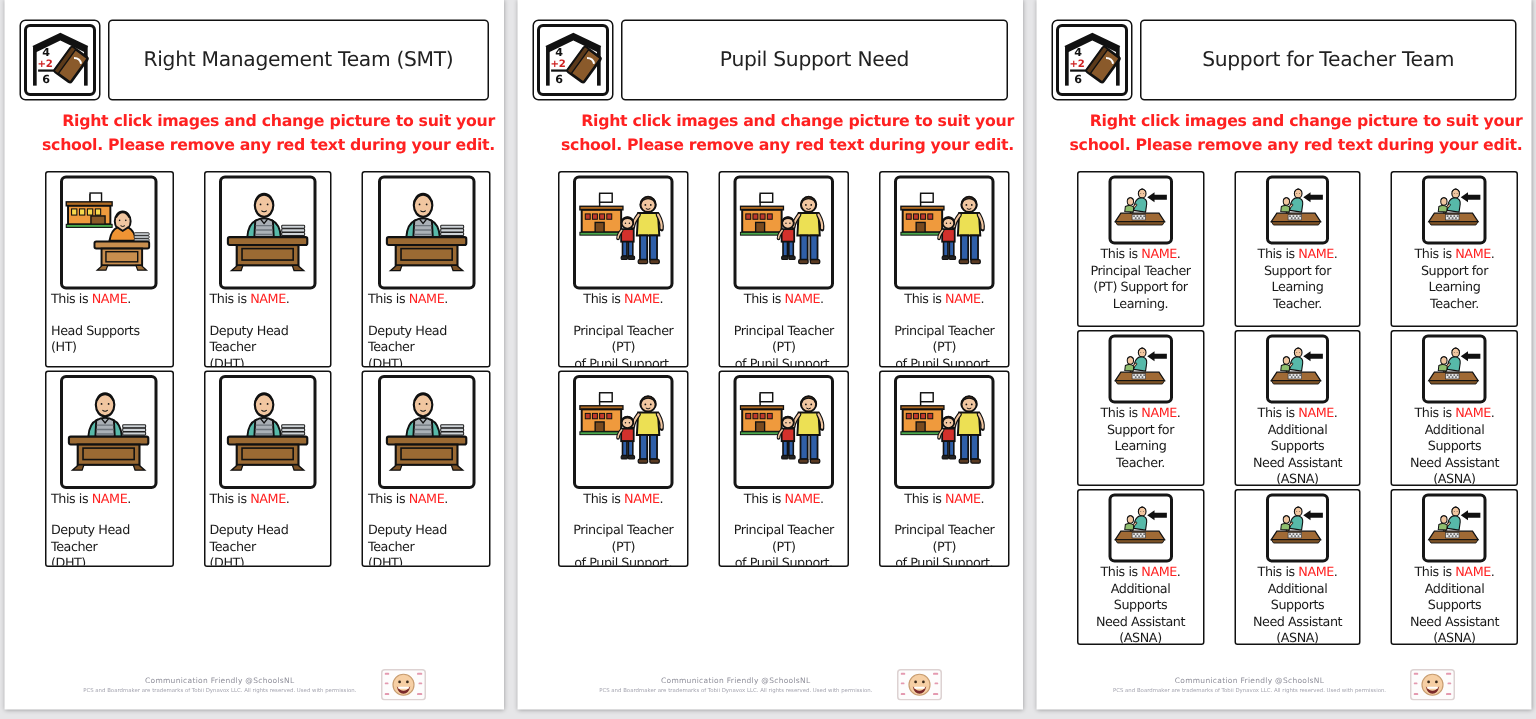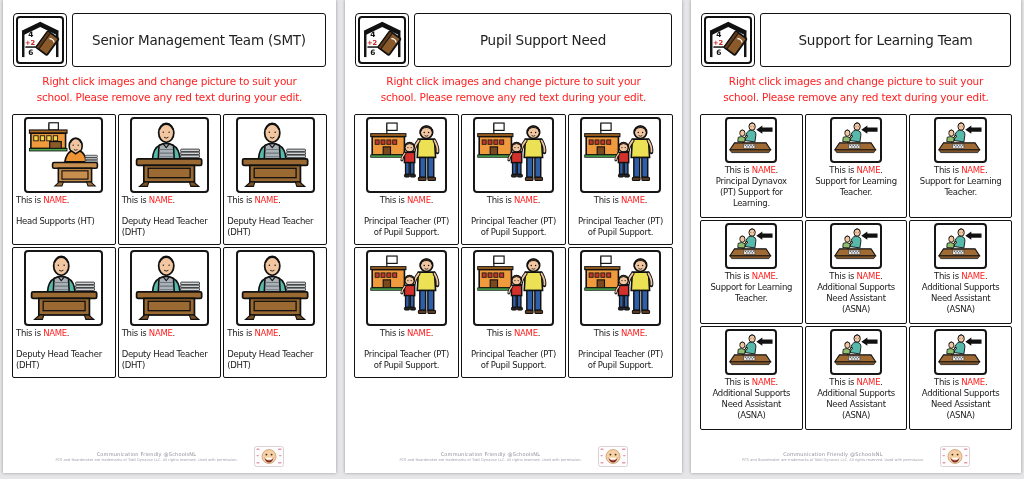--- a/index.html
+++ b/index.html
@@ -28,29 +28,29 @@
   }
   .icon-inner svg{width:92%;height:92%;}
   .title-box{
     flex:1;box-sizing:border-box;border:1.6px solid #111;border-radius:3px;
     display:flex;align-items:center;justify-content:center;
     font-size:13.5px;color:#222;letter-spacing:-.2px;
   }
 
   
   .red-note{
-    margin:7px 6px 0 6px;text-align:center;font-weight:normal;
+    margin:7px 6px 0 6px;text-align:right;font-weight:bold;
     font-size:10.5px;line-height:1.5;letter-spacing:-.2px;white-space:pre-line;
   }
 
   
   .grid{display:grid;grid-template-columns:repeat(3,1fr);gap:2px;margin:8px 9px 0 9px;}
   .cell{
     box-sizing:border-box;border:1.2px solid #111;border-radius:2px;
-    background:#fff;overflow:hidden;
+    background:#fff;overflow:hidden;margin-left:18px;
   }
   .p12 .cell{height:131px;}
   .p3  .cell{height:104px;}
   .imgbox{
     box-sizing:border-box;border:2px solid #161616;border-radius:4px;
     margin:2px auto 0 auto;background:#fff;display:flex;align-items:center;justify-content:center;
   }
   .p12 .imgbox{width:78%;height:76px;}
   .p3  .imgbox{width:52%;height:46px;}
   .imgbox svg{width:96%;height:96%;}
@@ -89,21 +89,21 @@
   <rect x="8" y="37" width="16" height="2.2" fill="#111"></rect>
   <text x="16" y="50" font-size="11" font-weight="bold" text-anchor="middle" fill="#111" font-family="DejaVu Sans,sans-serif">6</text>
   <g transform="rotate(36 40 33)">
     <rect x="30" y="17" width="20" height="30" rx="2" fill="#8a5a2b" stroke="#111" stroke-width="2.6"></rect>
     <rect x="30" y="17" width="5" height="30" rx="1" fill="#5c3a1a" stroke="#111" stroke-width="1.4"></rect>
     <path d="M38.5 25 q5 -3.5 9 .5" stroke="#fff" stroke-width="2" fill="none"></path>
   </g>
 </svg>
         </div>
     </div>
-    <div class="title-box">Senior Management Team (SMT)</div>
+    <div class="title-box">Right Management Team (SMT)</div>
   </div>
   <div class="red-note">Right click images and change picture to suit your
 school. Please remove any red text during your edit.</div>
   <div class="grid p12">
       <div class="cell">
         <div class="imgbox">
           <svg viewBox="0 0 100 92">
   <line x1="29" y1="3" x2="29" y2="15" stroke="#111" stroke-width="1.6"></line>
   <rect x="29" y="2" width="13" height="10" fill="#fff" stroke="#111" stroke-width="1.6"></rect>
   <rect x="2" y="12" width="52" height="4.5" fill="#b06b23" stroke="#111" stroke-width="1.6"></rect>
@@ -682,21 +682,21 @@
   <rect x="8" y="37" width="16" height="2.2" fill="#111"></rect>
   <text x="16" y="50" font-size="11" font-weight="bold" text-anchor="middle" fill="#111" font-family="DejaVu Sans,sans-serif">6</text>
   <g transform="rotate(36 40 33)">
     <rect x="30" y="17" width="20" height="30" rx="2" fill="#8a5a2b" stroke="#111" stroke-width="2.6"></rect>
     <rect x="30" y="17" width="5" height="30" rx="1" fill="#5c3a1a" stroke="#111" stroke-width="1.4"></rect>
     <path d="M38.5 25 q5 -3.5 9 .5" stroke="#fff" stroke-width="2" fill="none"></path>
   </g>
 </svg>
         </div>
     </div>
-    <div class="title-box">Support for Learning Team</div>
+    <div class="title-box">Support for Teacher Team</div>
   </div>
   <div class="red-note">Right click images and change picture to suit your
 school. Please remove any red text during your edit.</div>
   <div class="grid p3">
       <div class="cell">
         <div class="imgbox">
           <svg viewBox="0 0 100 80">
   <path d="M96 15 h-22 v-4.5 l-13 9 l13 9 v-4.5 h22 Z" fill="#111"></path>
   <ellipse cx="52" cy="13" rx="6.8" ry="8" fill="#f1c6a0" stroke="#111" stroke-width="2"></ellipse>
   <path d="M45.5 10 q3 -5.5 6.5 -5.5 q3.5 0 6.5 5.5" fill="none" stroke="#111" stroke-width="1.6"></path>
@@ -717,21 +717,21 @@
     <rect x="48" y="52" width="3" height="2.5"></rect>
               <rect x="54" y="52" width="3" height="2.5"></rect>
     <rect x="39" y="55.5" width="3" height="2.5"></rect>
               <rect x="45" y="55.5" width="3" height="2.5"></rect>
     <rect x="51" y="55.5" width="3" height="2.5"></rect>
   </g>
 </svg>
         </div>
         <div class="cap ac">
           <div>This is <span class="rd">NAME</span>.</div>
-          <div class="role">Principal Dynavox
+          <div class="role">Principal Teacher
 (PT) Support for
 Learning.</div>
         </div>
       </div>
       <div class="cell">
         <div class="imgbox">
           <svg viewBox="0 0 100 80">
   <path d="M96 15 h-22 v-4.5 l-13 9 l13 9 v-4.5 h22 Z" fill="#111"></path>
   <ellipse cx="52" cy="13" rx="6.8" ry="8" fill="#f1c6a0" stroke="#111" stroke-width="2"></ellipse>
   <path d="M45.5 10 q3 -5.5 6.5 -5.5 q3.5 0 6.5 5.5" fill="none" stroke="#111" stroke-width="1.6"></path>

